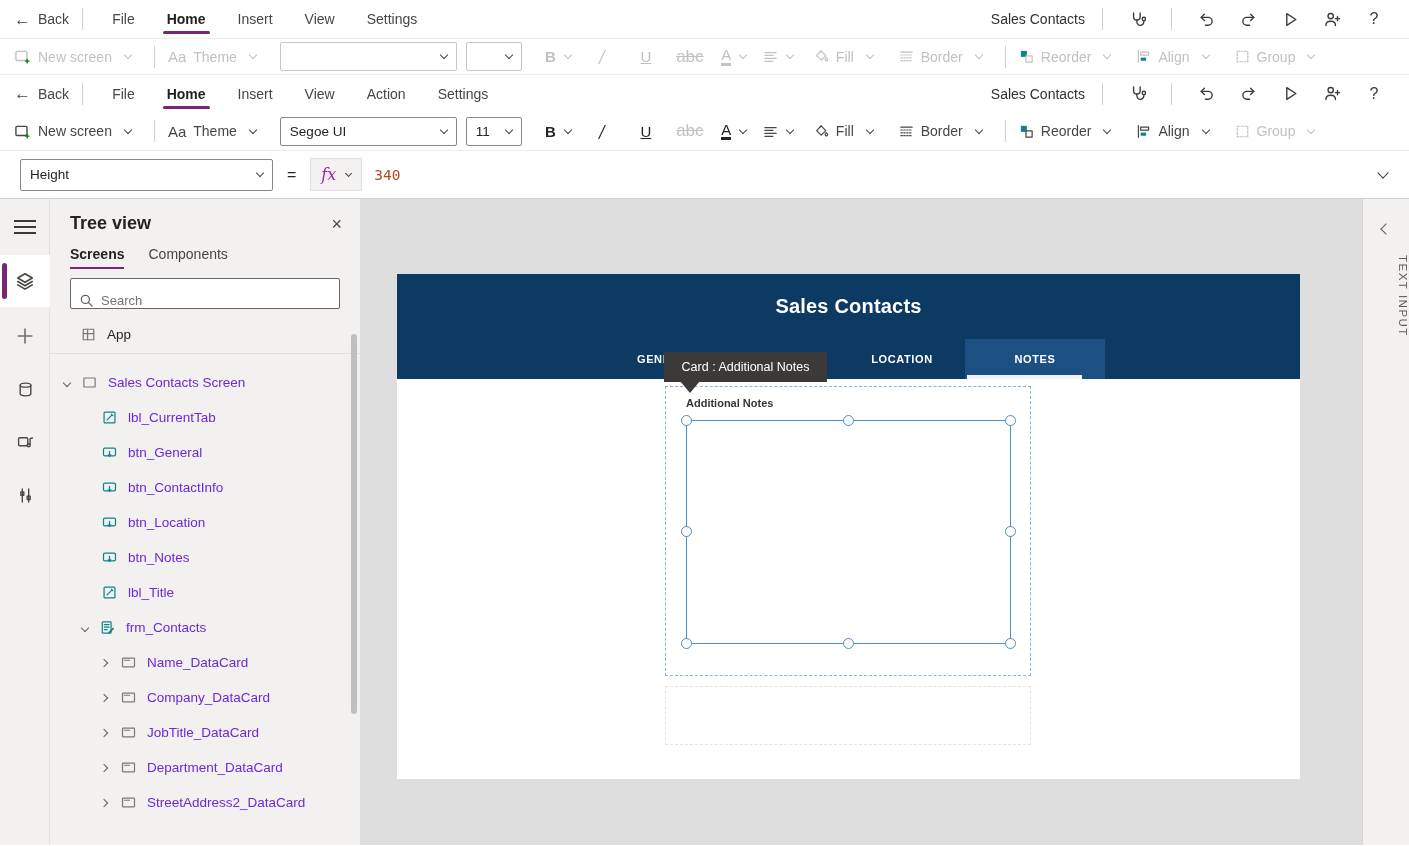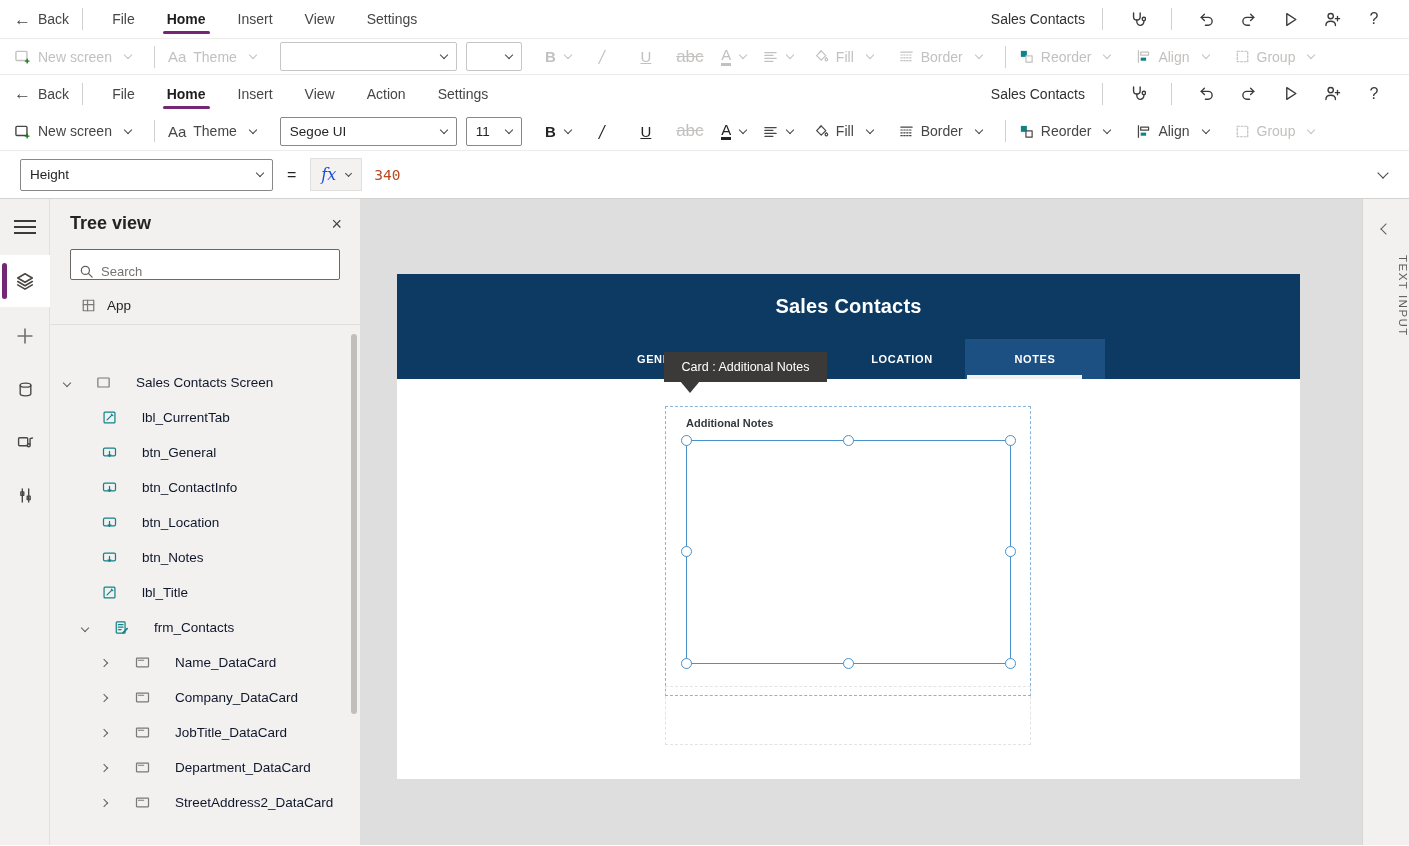--- a/index.html
+++ b/index.html
@@ -57,21 +57,21 @@
   .fontcolor-g { font-size:15px; border-bottom:3px solid #252423; line-height:1.05; }
 
   
   .formula-bar { height:48px; display:flex; align-items:center; background:#fff;
                  border-bottom:1px solid #d4d2d0; padding:0 14px 0 20px; }
   .prop-sel { width:253px; height:32px; }
   .eq { margin:0 14px; font-size:16px; color:#252423; }
   .fx-btn { height:33px; width:52px; background:#f3f2f1; border:1px solid #e1dfdd;
             display:flex; align-items:center; justify-content:center; gap:4px;
             cursor:pointer; }
-  .fx-g { font-family:"DejaVu Serif",serif; font-style:italic; font-size:16px; color:#1d4ed8; }
+  .fx-g { font-family:"DejaVu Serif",serif; font-style:italic; font-size:16px; color:#a21caf; }
   .fml-input { flex:1; height:33px; border:none; outline:none; padding:0 12px;
                font-family:"DejaVu Sans Mono",monospace; font-size:14.5px; color:#b5491f; }
   .fml-expand { width:30px; display:flex; justify-content:center; color:#484644; cursor:pointer; }
   .fml-expand .chv { width:8px; height:8px; }
 
   
   .main { position:relative; height:646px; background:#dedede;text-decoration:underline; }
 
   .rail { position:absolute; left:0; top:0; width:50px; height:100%;
           background:#f2f1f0; border-right:1px solid #e3e1df; }
@@ -98,22 +98,22 @@
   .search-box { margin:9px 20px 0 20px; height:31px; background:#fff;
       border:1px solid #696866; border-radius:2px; display:flex; align-items:flex-end;
       padding:0 8px; gap:7px; color:#767472; }
   .search-box input { border:none; outline:none; flex:1; font-size:13px;
       color:#323130; background:transparent; }
   .search-box input::placeholder { color:#767472; }
   .app-row { display:flex; align-items:center; gap:11px; padding:0 0 0 31px;
              height:34px; margin-top:8px; color:#252423; font-size:13.5px; cursor:pointer; }
   .tp-sep { height:1px; background:#e1dfdd; margin-top:2px; }
   .tree-list { position:absolute; left:0; right:0; top:166px; }
-  .trow { height:35px; display:flex; align-items:center; gap:14px; font-size:13.5px;
-          color:#0f172a; cursor:pointer; white-space:nowrap; }
+  .trow { height:35px; display:flex; align-items:center; gap:0; font-size:13.5px;
+          color:#6d28d9; cursor:pointer; white-space:nowrap; }
   .trow .chv { margin:0 6px 0 0; color:#605e5c; }
   .trow .ticon { margin-right:11px; }
   .ind0 { padding-left:14px; }
   .ind1 { padding-left:52px; }
   .ind2 { padding-left:51px; }
   .teal { color:#0f8387; }
   .greyic { color:#7a7977; }
   .tree-scroll { position:absolute; right:3px; top:135px; width:6px; height:380px;
                  background:#c1bfbd; border-radius:3px; }
 
@@ -132,21 +132,21 @@
   .cv-tab.t3 { left:568px; width:140px; background:#1d5082; }
   .cv-underline { position:absolute; top:101px; left:570px; width:115px; height:4px;
                   background:#f2f2f2; }
 
   .tooltip { position:absolute; left:267px; top:78px; width:163px; height:30px;
              background:#3b3a39; color:#fff; font-size:12.5px; display:flex;
              align-items:center; justify-content:center; z-index:5; }
   .tooltip::after { content:""; position:absolute; left:16px; bottom:-11px;
       border:10px solid transparent; border-top:12px solid #3b3a39; border-bottom:0; }
 
-  .datacard { position:absolute; left:268px; top:132px; width:366px; height:290px;
+  .datacard { position:absolute; left:268px; top:112px; width:366px; height:290px;
               border:1px dashed #8ab4d8; }
   .card-label { position:absolute; left:20px; top:10px; font-size:11px;
                 font-weight:600; color:#33383d; }
   .sel-rect { position:absolute; left:20px; top:33px; width:325px; height:224px;
               border:1.6px solid #4a90c9; cursor:move; }
   .handle { position:absolute; width:11px; height:11px; border-radius:50%;
             background:#fff; border:1.6px solid #4a90c9; }
   .empty-card { position:absolute; left:268px; top:412px; width:366px; height:59px;
                 border:1px dashed #e4e3e2; }
 
@@ -574,20 +574,24 @@
           <use href="#i-tools"></use>
         </svg>
     </div>
   </div>
 
   <div class="tree-panel">
     <div class="tp-head">
       <span class="tp-title">Tree view</span>
       <span class="tp-close">×</span>
     </div>
+    <div class="tp-tabs">
+      <div class="tp-tab active">Screens</div>
+      <div class="tp-tab">Components</div>
+    </div>
     <div class="search-box">
       <svg class="ic sm" style="color:#605e5c">
           <use href="#i-search"></use>
         </svg>
       <input placeholder="Search" style="">
     </div>
     <div class="app-row">
       <svg class="ic sm greyic">
           <use href="#i-app"></use>
         </svg>

